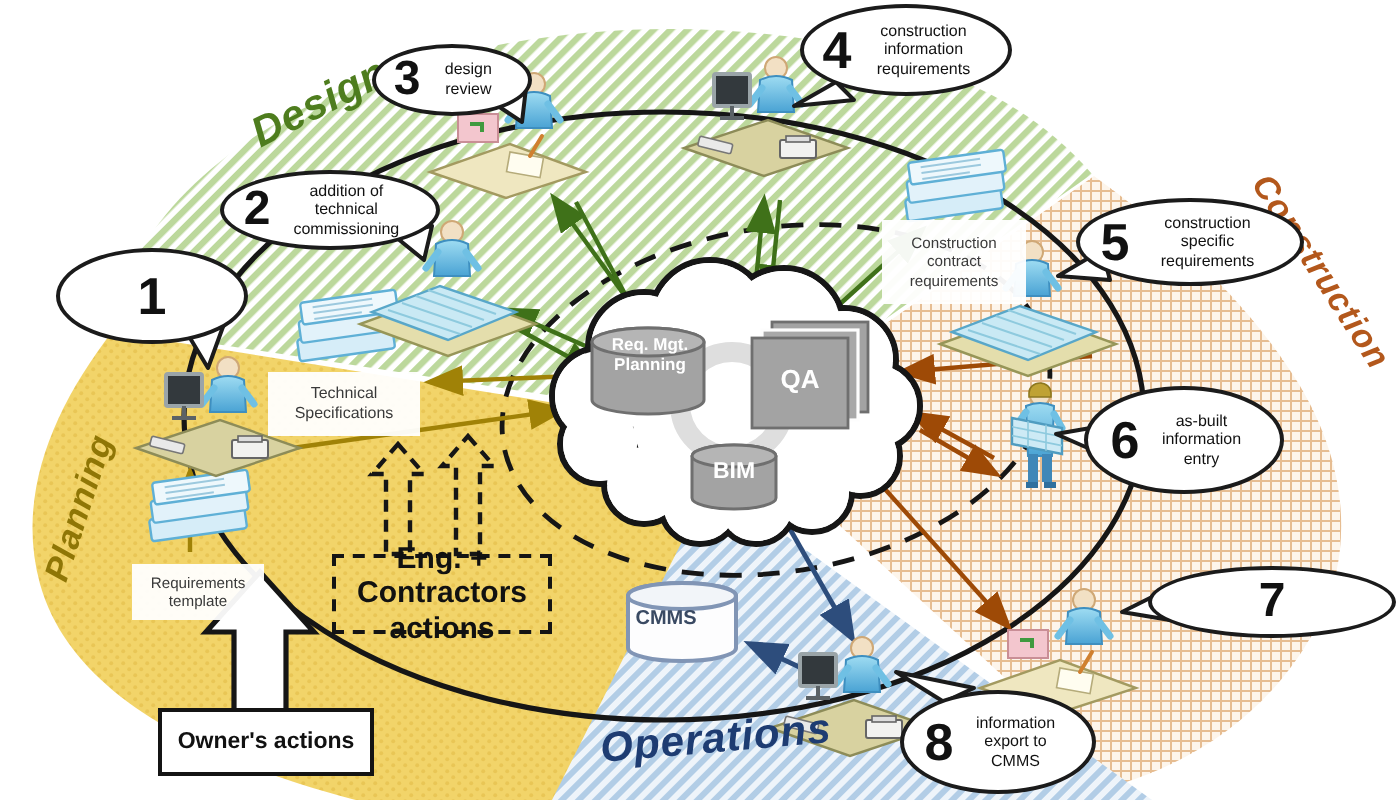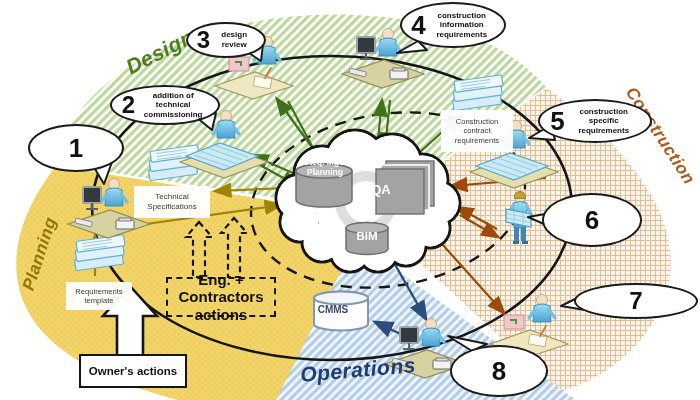--- a/index.html
+++ b/index.html
@@ -4,21 +4,21 @@
 <style>
   html,body{margin:0;padding:0;background:#fff;}
   #canvas{position:relative;width:700px;height:400px;background:#fff;overflow:hidden;
           font-family:"Liberation Sans", sans-serif;}
   #diagram-svg{position:absolute;left:0;top:0;}
   
   .callout{position:absolute;background:#fff;border:2px solid #1b1b1b;border-radius:50%;
            display:flex;align-items:center;justify-content:center;gap:3px;z-index:6;
            box-sizing:border-box;padding:1px 6px;}
   .c-num{font-weight:bold;color:#111;font-size:26px;line-height:1;flex:0 0 auto;}
-  .c-txt{font-weight:bold;color:#111;font-size:8px;line-height:1.2;text-align:center;}
+  .c-txt{font-weight:normal;color:#111;font-size:8px;line-height:1.2;text-align:center;}
   
   .lbl{position:absolute;background:rgba(255,255,255,.95);color:#3a3a3a;font-size:7.6px;
        line-height:1.25;text-align:center;display:flex;align-items:center;justify-content:center;
        z-index:5;box-sizing:border-box;padding:12px;}
   
   .box{position:absolute;display:flex;align-items:center;justify-content:center;text-align:center;
        font-weight:bold;color:#111;z-index:5;box-sizing:border-box;background:#fff;}
   .box.dashed{border:2.4px dashed #141414;background:transparent;font-size:15px;line-height:1.15;}
   .box.solid{border:2.6px solid #141414;font-size:11.5px;}
   
@@ -266,41 +266,43 @@
 <div class="callout" style="left:400px;top:2px;width:106px;height:46px">
   <span class="c-num">4</span>
   <span class="c-txt" style="width:66px">construction information requirements</span>
 </div>
 <div class="callout" style="left:538px;top:99px;width:114px;height:44px">
   <span class="c-num">5</span>
   <span class="c-txt" style="width:72px">construction specific requirements</span>
 </div>
 <div class="callout" style="left:542px;top:193px;width:100px;height:54px">
   <span class="c-num">6</span>
+  <span class="c-txt" style="width:56px">as-built information entry</span>
 </div>
 <div class="callout" style="left:574px;top:283px;width:124px;height:36px">
   <span class="c-num" style="font-size:24px">7</span>
 </div>
 <div class="callout" style="left:450px;top:345px;width:98px;height:52px">
   <span class="c-num">8</span>
+  <span class="c-txt" style="width:56px">information export to CMMS</span>
 </div>
 
 <div class="lbl" style="left:134px;top:186px;width:76px;height:32px;font-size:8px">Technical Specifications</div>
 <div class="lbl" style="left:66px;top:282px;width:66px;height:28px">Requirements template</div>
 <div class="lbl" style="left:441px;top:110px;width:72px;height:42px">Construction contract requirements</div>
 
 <div class="box dashed" style="left:166px;top:277px;width:110px;height:40px">Eng. + Contractors actions</div>
 <div class="box solid" style="left:79px;top:354px;width:108px;height:34px">Owner's actions</div>
 
 <div class="phase" style="left:110px;top:40px;width:100px;font-size:21px;color:#4e7d1e;transform:rotate(-27deg)">Design</div>
 <div class="phase" style="left:-6px;top:244px;width:92px;font-size:17px;color:#8f7606;transform:rotate(-72deg)">Planning</div>
 <div class="phase" style="left:604px;top:126px;width:112px;font-size:17px;color:#b3581c;transform:rotate(57deg)">Construction</div>
 <div class="phase" style="left:298px;top:358px;width:120px;font-size:21px;color:#1e3c72;transform:rotate(-5deg)">Operations</div>
 
-<div class="hubtxt" style="left:298px;top:158px;width:54px;font-size:8.5px">
+<div class="hubtxt" style="left:298px;top:168px;width:54px;font-size:8.5px">
   <span>Req. Mgt.</span><br>
   <span>Planning</span>
 </div>
-<div class="hubtxt" style="left:366px;top:183px;width:30px;font-size:13px">QA</div>
+<div class="hubtxt" style="left:385px;top:183px;width:30px;font-size:13px">QA</div>
 <div class="hubtxt" style="left:351px;top:230px;width:32px;font-size:11.5px">BIM</div>
 <div class="hubtxt" style="left:315px;top:304px;width:36px;font-size:10px;color:#3a4a63">CMMS</div>
 
 </div>
 
 </body></html>

